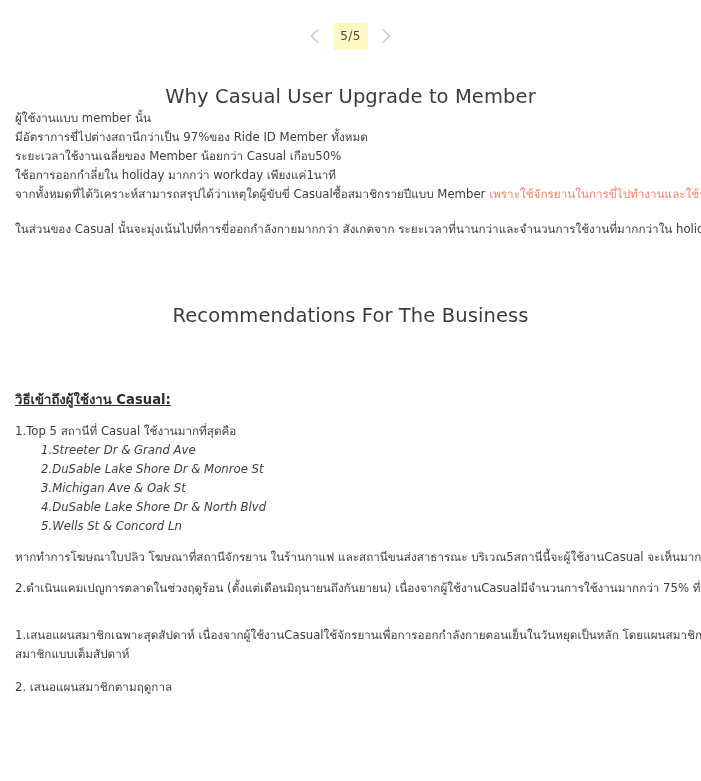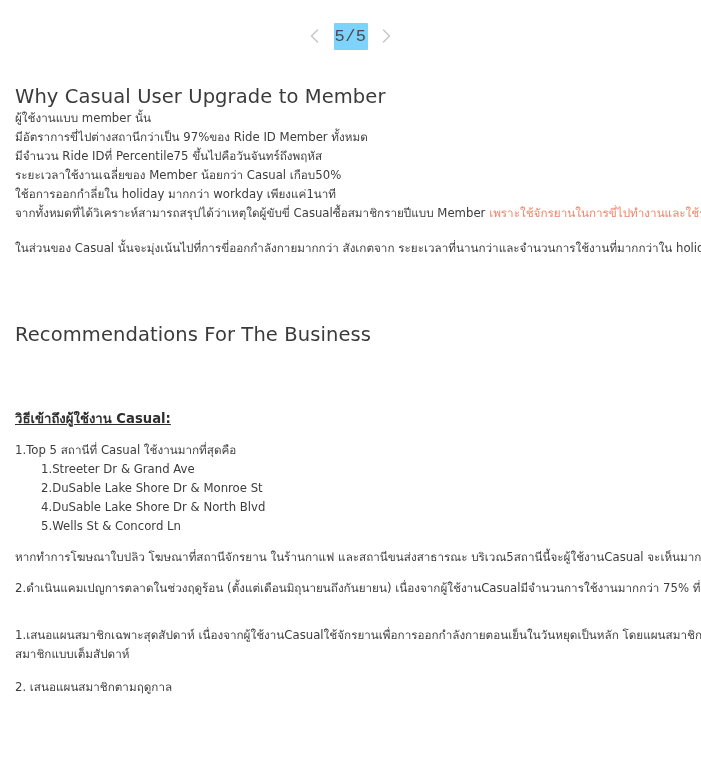--- a/index.html
+++ b/index.html
@@ -38,45 +38,44 @@
     font-size: 17px;
     line-height: 1;
     cursor: pointer;
     user-select: none;
     background: transparent;
     border: none;
     padding: 0;
   }
   .pager-arrow svg { display: block; }
   .pager-count {
-    background: #7dd3fc;
+    background: #fef9c3;
     color: #4a4a4a;
-    font-size: 17px;
+    font-size: 12px;
     letter-spacing: 0.4px;
     min-width: 34px;
     height: 27px;
     display: flex;
     align-items: center;
     justify-content: center;
     border-radius: 1px;
     cursor: pointer;
     user-select: none;
-    font-family: Liberation Mono, monospace;
   }
 
   
   .content {
     padding: 0 15px;
   }
 
   h1.section-title {
     font-weight: 400;
     font-size: 19.5px;
     color: #3b3b3b;
-    text-align: left;
+    text-align: center;
     margin: 26px 0 0 0;
     letter-spacing: 0.1px;
     line-height: 1.3;
   }
   h1.section-title.second {
     margin-top: 64px;
   }
 
   .para-block {
     font-size: 11.7px;
@@ -112,20 +111,21 @@
     padding: 0;
     font-size: 11.7px;
     line-height: 1.62;
     color: #3d3d3d;
   }
   ol.outer > li { white-space: nowrap; }
   ol.inner {
     list-style: none;
     margin: 0;
     padding: 0 0 0 26px;
+    font-style: italic;
   }
   ol.inner > li { white-space: nowrap; }
 
   .note-line {
     margin-top: 12px;
     font-size: 11.7px;
     line-height: 1.62;
     color: #3d3d3d;
     white-space: nowrap;
   }
@@ -156,39 +156,39 @@
   </button>
 </div>
 
 <div class="content">
 
   <h1 class="section-title">Why Casual User Upgrade to Member</h1>
 
   <div class="para-block">
     <span class="line">ผู้ใช้งานแบบ member นั้น</span>
     <span class="line">มีอัตราการขี่ไปต่างสถานีกว่าเป็น 97%ของ Ride ID Member ทั้งหมด</span>
-    <span class="line">มีจำนวน Ride IDที่ Percentile75 ขึ้นไปคือวันจันทร์ถึงพฤหัส</span>
     <span class="line">ระยะเวลาใช้งานเฉลี่ยของ Member น้อยกว่า Casual เกือบ50%</span>
     <span class="line">ใช้อการออกกำลี่ยใน holiday มากกว่า workday เพียงแค่1นาที</span>
     <span class="line"><span>จากทั้งหมดที่ได้วิเคราะห์สามารถสรุปได้ว่าเหตุใดผู้ขับขี่ Casualซื้อสมาชิกรายปีแบบ Member </span><span class="hl">เพราะใช้จักรยานในการขี่ไปทำงานและใช้ระยะเวลาน้อย</span></span>
   </div>
 
   <div class="para-spaced">ในส่วนของ Casual นั้นจะมุ่งเน้นไปที่การขี่ออกกำลังกายมากกว่า สังเกตจาก ระยะเวลาที่นานกว่าและจำนวนการใช้งานที่มากกว่าใน holiday</div>
 
   <h1 class="section-title second">Recommendations For The Business</h1>
 
   <div class="rec-block-1">
     <h2 class="sub-head">วิธีเข้าถึงผู้ใช้งาน Casual:</h2>
 
     <ol class="outer">
       <li>
         <span>1.Top 5 สถานีที่ Casual ใช้งานมากที่สุดคือ</span>
         <ol class="inner">
           <li>1.Streeter Dr &amp; Grand Ave</li>
           <li>2.DuSable Lake Shore Dr &amp; Monroe St</li>
+          <li>3.Michigan Ave &amp; Oak St</li>
           <li>4.DuSable Lake Shore Dr &amp; North Blvd</li>
           <li>5.Wells St &amp; Concord Ln</li>
         </ol>
       </li>
     </ol>
 
     <div class="note-line">หากทำการโฆษณาใบปลิว โฆษณาที่สถานีจักรยาน  ในร้านกาแฟ  และสถานีขนส่งสาธารณะ บริเวณ5สถานีนี้จะผู้ใช้งานCasual จะเห็นมากที่สุด</div>
     <div class="note-line">2.ดำเนินแคมเปญการตลาดในช่วงฤดูร้อน (ตั้งแต่เดือนมิถุนายนถึงกันยายน) เนื่องจากผู้ใช้งานCasualมีจำนวนการใช้งานมากกว่า 75% ที่ช่วงนี้</div>
   </div>
 

